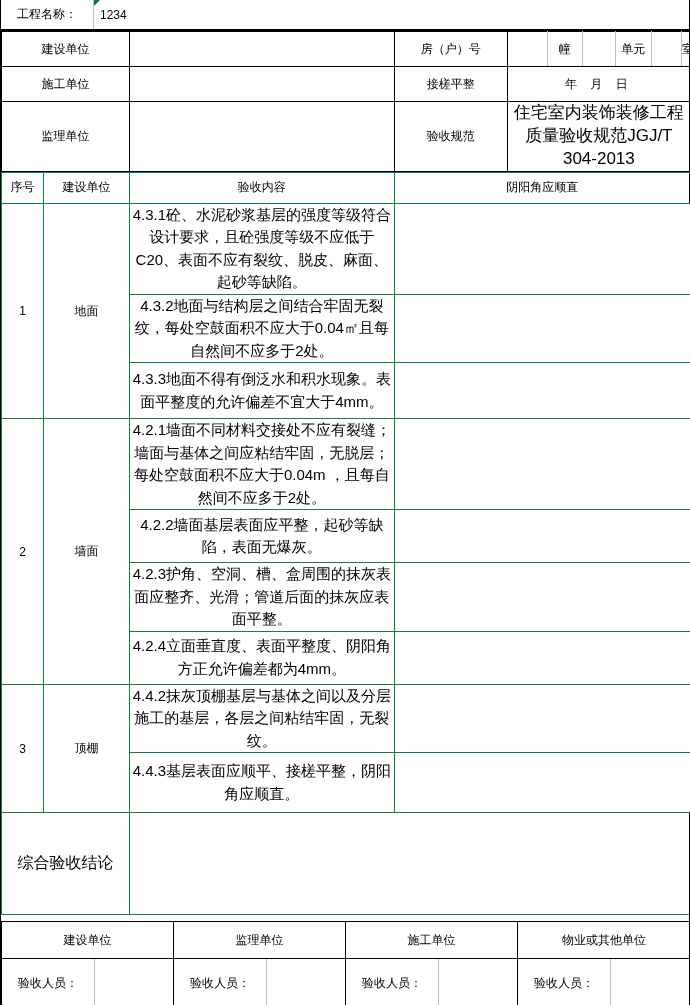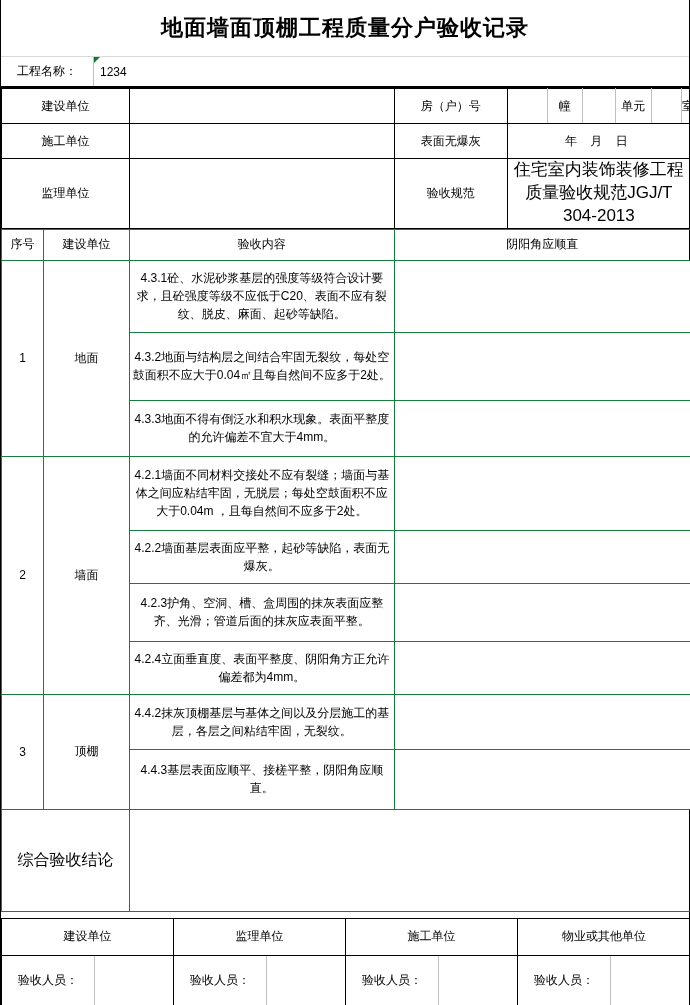--- a/index.html
+++ b/index.html
@@ -114,21 +114,21 @@
     border: 1px solid #15803d;
   }
   .col-head td {
     height: 30px;
     font-size: 12px;
   }
   .idx-cell { font-size: 12px; }
   .item-cell { font-size: 12px; }
   .content-cell {
     text-align: left;
-    font-size: 12px;
+    font-size: 15px;
     line-height: 1.5;
     padding: 5px 4px 5px 5px;
     vertical-align: middle;
   }
   .result-cell { background: #fff; }
 
   .summary-label {
     font-size: 16px;
     height: 101px;
   }
@@ -147,23 +147,20 @@
   .sig-person-blank { border-left: 1px solid #bfbfbf !important; }
   .sig-date td { height: 40px; font-size: 12px; letter-spacing: 5px; }
 
   .spacer { height: 6px; }
 </style>
 </head>
 <body>
 
 <div class="page">
 
-  <div class="title-band">
-    <div class="title-text">地面墙面顶棚工程质量分户验收记录</div>
-  </div>
 
   <div class="project-band">
     <div class="project-label">工程名称：</div>
     <div class="project-value-cell">
       <span class="comment-flag"></span>
       <span>1234</span>
     </div>
   </div>
 
   <table class="tbl info-tbl">
@@ -186,21 +183,21 @@
         <td class="sub-thin"></td>
         <td class="sub-thin">幢</td>
         <td class="sub-thin"></td>
         <td class="sub-thin">单元</td>
         <td class="sub-thin"></td>
         <td class="sub-thin">室</td>
       </tr>
       <tr>
         <td class="info-label">施工单位</td>
         <td class="info-blank"></td>
-        <td class="info-label">表面无爆灰</td>
+        <td class="info-label">接槎平整</td>
         <td class="date-cell" colspan="6">年  月  日</td>
       </tr>
       <tr>
         <td class="info-label">监理单位</td>
         <td class="info-blank"></td>
         <td class="info-label">验收规范</td>
         <td class="norm-cell" colspan="6">住宅室内装饰装修工程质量验收规范JGJ/T 304-2013</td>
       </tr>
     </tbody>
   </table>

